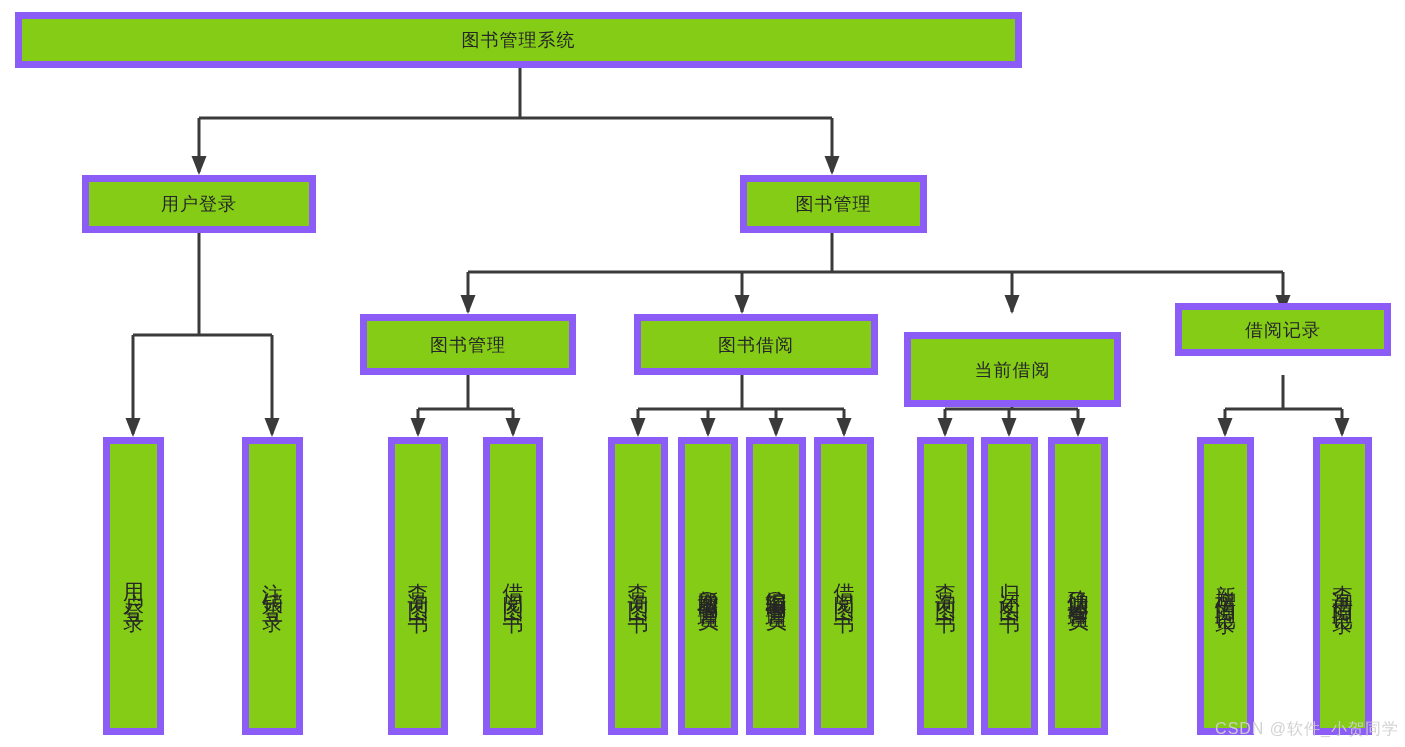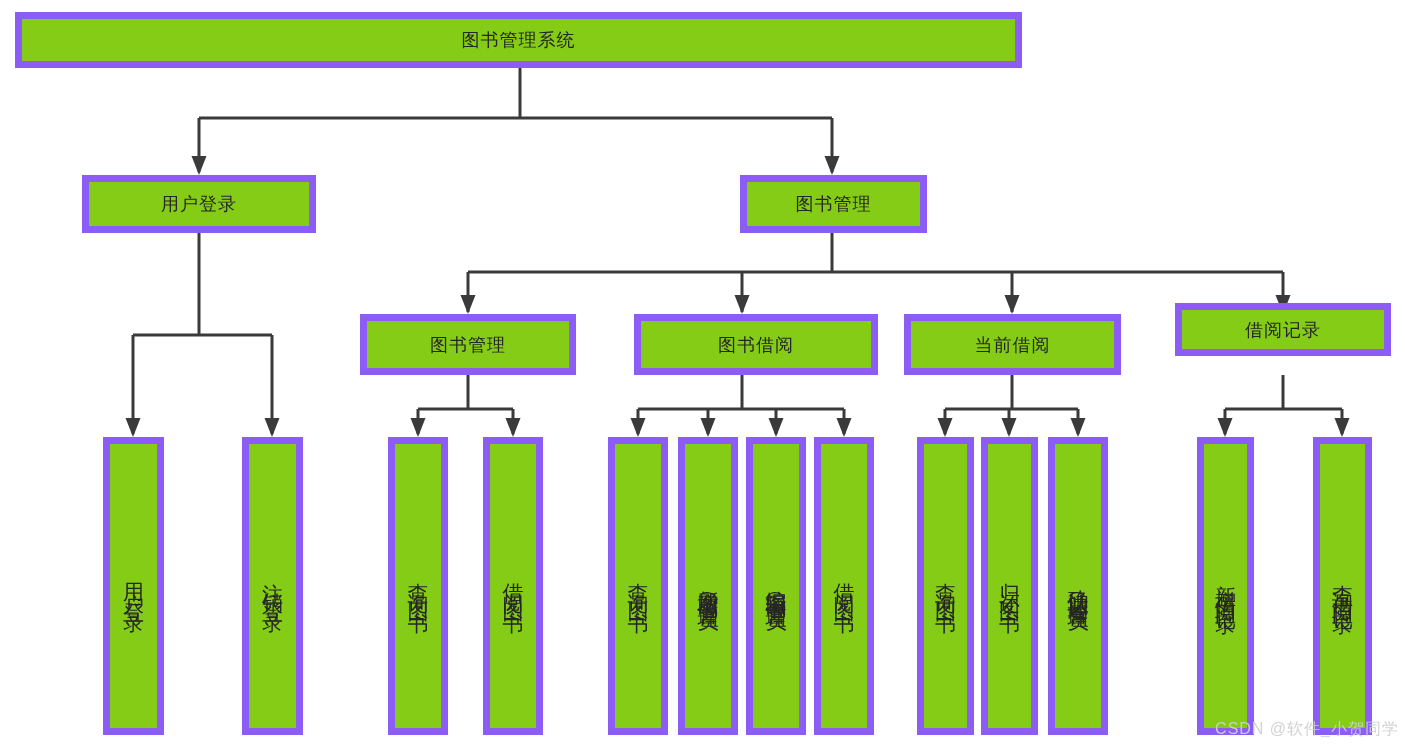--- a/index.html
+++ b/index.html
@@ -116,21 +116,21 @@
 <div class="box h" style="left:740px;top:175px;width:187px;height:58px">
   <span>图书管理</span>
 </div>
 
 <div class="box h" style="left:360px;top:314px;width:216px;height:61px">
   <span>图书管理</span>
 </div>
 <div class="box h" style="left:634px;top:314px;width:244px;height:61px">
   <span>图书借阅</span>
 </div>
-<div class="box h" style="left:904px;top:314px;width:217px;height:61px">
+<div class="box h" style="left:904px;top:332px;width:217px;height:75px">
   <span>当前借阅</span>
 </div>
 <div class="box h" style="left:1175px;top:303px;width:216px;height:53px">
   <span>借阅记录</span>
 </div>
 
 <div class="box v" style="left:103px;top:437px;width:61px;height:298px">
   <span>用户登录</span>
 </div>
 <div class="box v" style="left:242px;top:437px;width:61px;height:298px">

